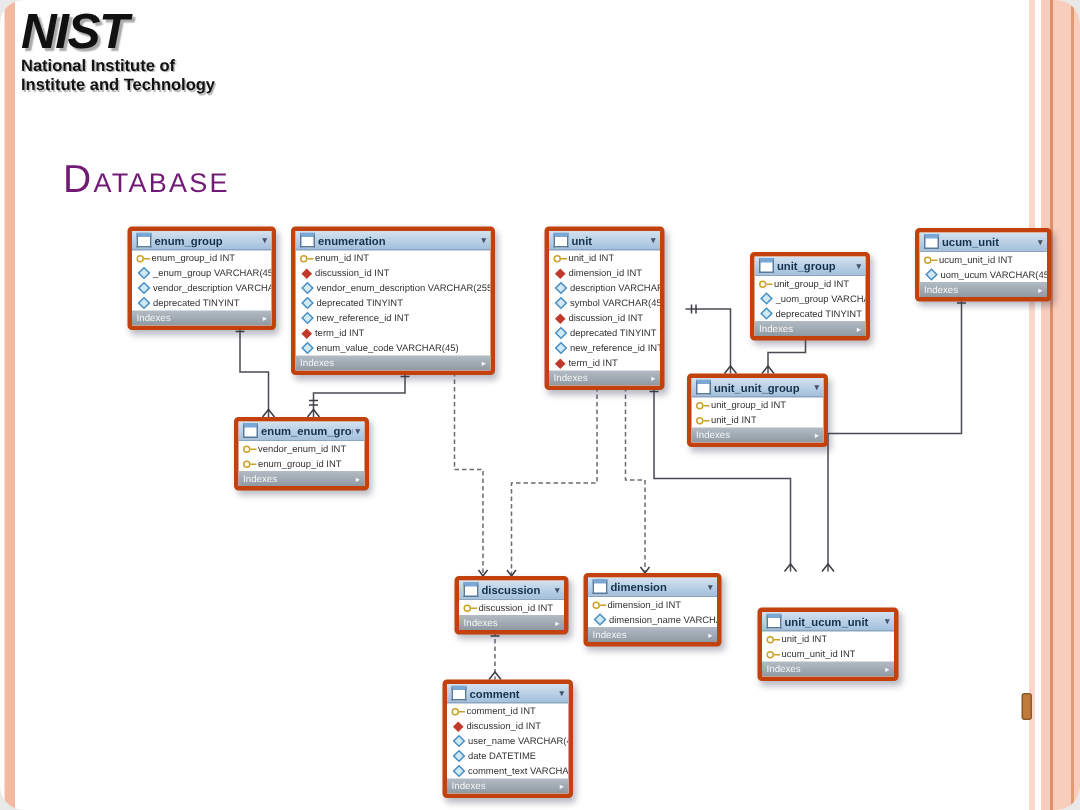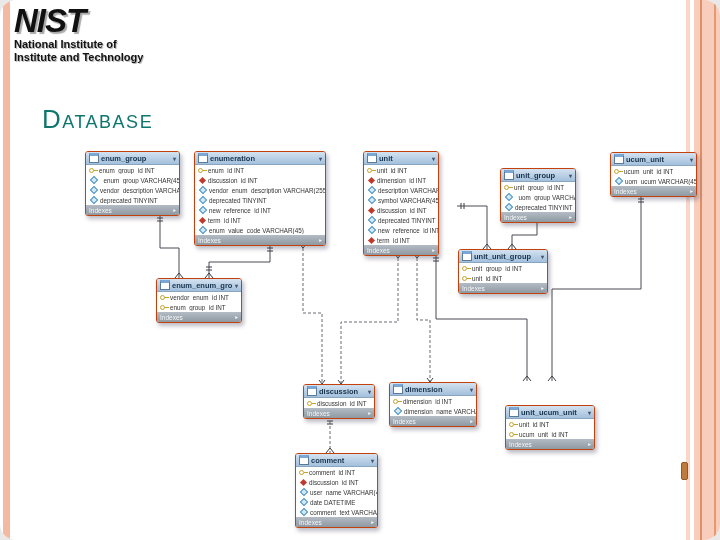--- a/index.html
+++ b/index.html
@@ -13,29 +13,29 @@
   #right-line-1{left:700px;width:2px;background:#de8f66;}
   #right-line-2{left:714px;width:2px;background:#e19a71;}
   #side-handle{position:absolute;left:681px;top:462px;width:5px;height:16px;background:#c07a3a;
                border-radius:2px;border:1px solid #8a5a28;}
   
   #logo{position:absolute;left:14px;top:4px;color:#111;}
   #logo .acronym{font-size:33px;font-weight:900;font-style:italic;letter-spacing:-1px;
                  line-height:34px;text-shadow:2px 2px 1px #aaa;}
   #logo .sub{font-size:11px;font-weight:bold;line-height:1.2;text-shadow:1px 1px 0 #bbb;}
   
-  #slide-title{position:absolute;left:42px;top:104px;font-size:26px;color:#0f766e;
+  #slide-title{position:absolute;left:42px;top:104px;font-size:26px;color:#701a75;
                font-variant:small-caps;letter-spacing:1.5px;}
   
   #diagram{position:absolute;left:0;top:0;width:720px;height:540px;}
   #connector-svg{position:absolute;left:0;top:0;}
   .conn{fill:none;stroke:#4a4a52;stroke-width:1;}
   .conn.dashed{stroke:#6a6a72;stroke-dasharray:3,2;}
   .conn.mark{stroke:#3c3c44;stroke-dasharray:none;}
-  .db-table{position:absolute;background:#fff;border:1px solid #c2410c;border-radius:3px;
+  .db-table{position:absolute;background:#fff;border:3px solid #c2410c;border-radius:3px;
             overflow:hidden;box-shadow:2px 3px 4px rgba(60,60,90,.35);}
   .tb-head{height:12px;display:flex;align-items:center;gap:2px;padding:0 3px;
            background:linear-gradient(#d3e2f0,#a3c0dc);border-bottom:1px solid #8aa5c0;
            color:#16324c;font-weight:bold;font-size:7.5px;white-space:nowrap;}
   .tb-title{flex:1;overflow:hidden;}
   .tb-icon{width:8px;height:6px;background:#fff;border:1px solid #5a7a9a;border-top:3px solid #7aa7d4;flex:none;}
   .tb-caret{font-size:6px;color:#44526b;flex:none;}
   .tb-row{height:10px;display:flex;align-items:center;padding-left:2px;font-size:6.3px;
           color:#333;white-space:nowrap;overflow:hidden;}
   .ic{display:inline-block;flex:none;}

